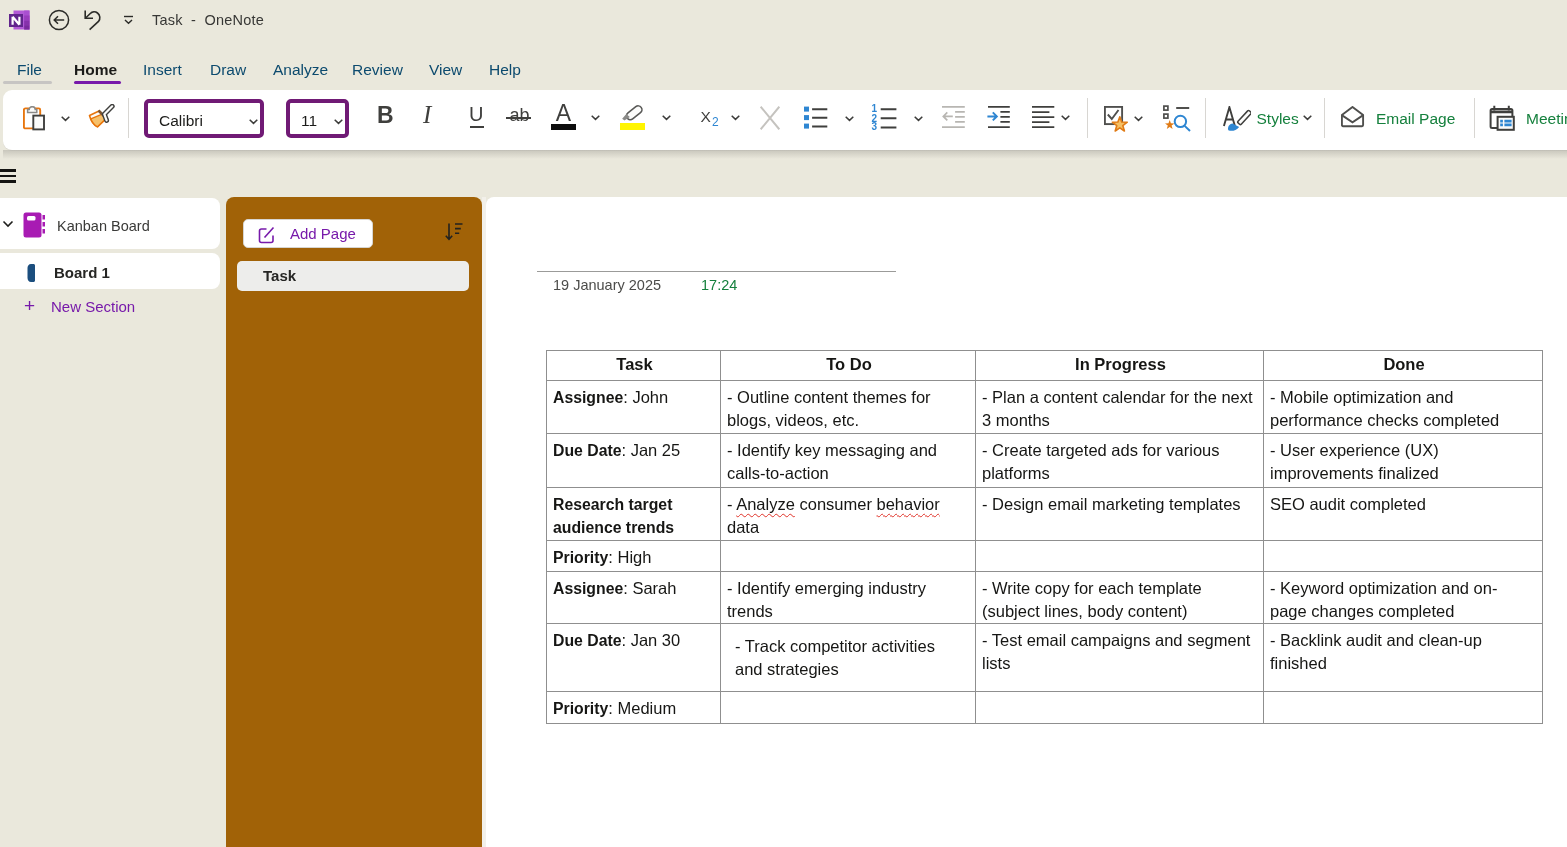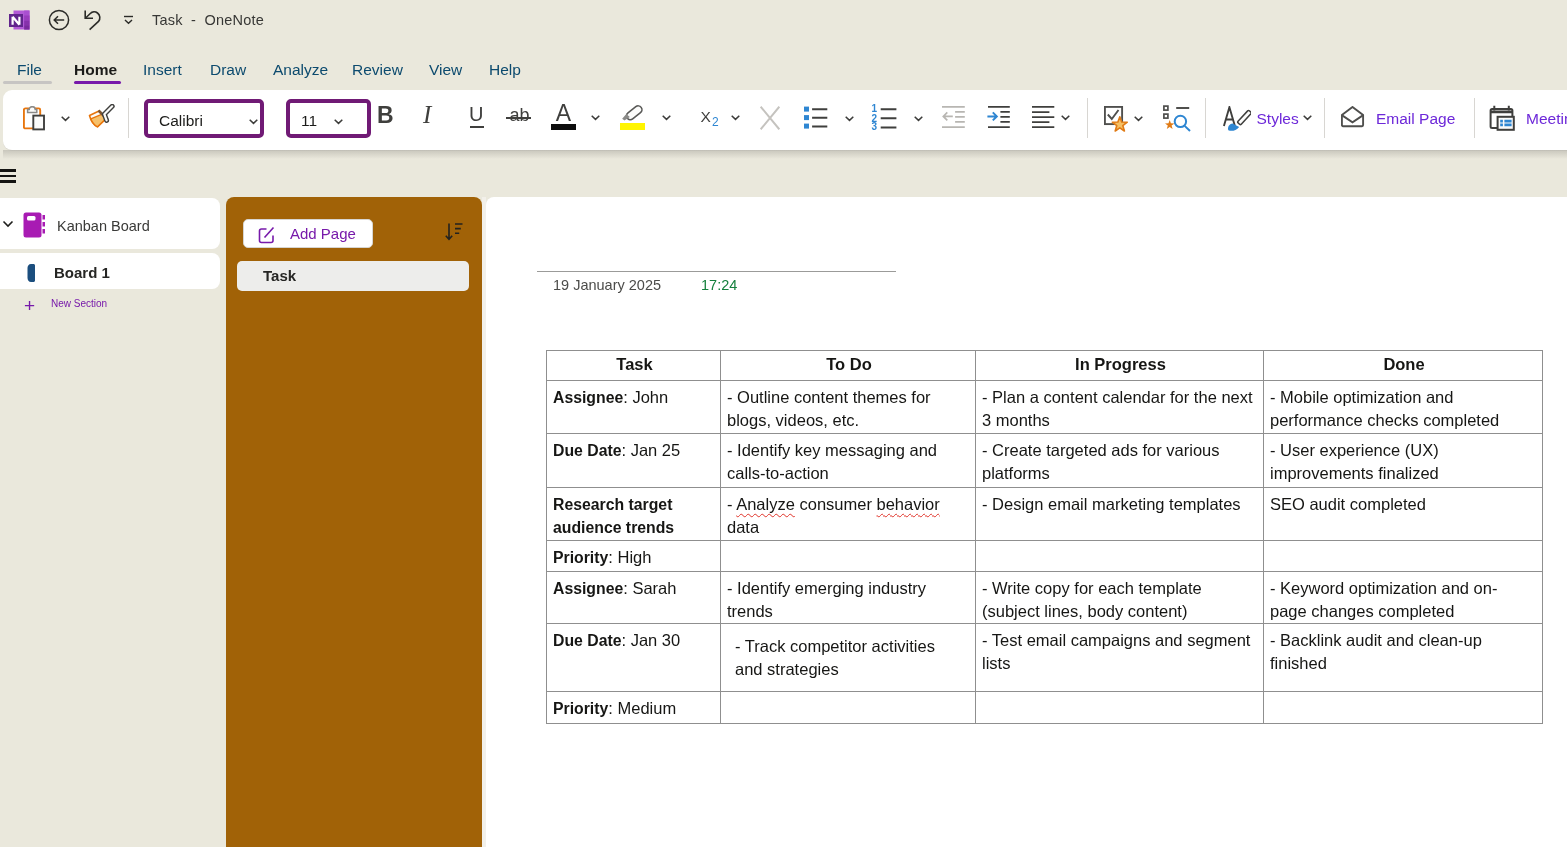--- a/index.html
+++ b/index.html
@@ -18,27 +18,27 @@
   .menuitem { position:absolute; top:61px; font-size:15.5px; color:#0c4a6e; }
   #mu-file  { left:3px;  top:81px; width:49px; height:3px; background:#c7c5c3; border-radius:2px; position:absolute;}
   #mu-home  { left:74px; top:81px; width:47px; height:3px; background:#7719aa; border-radius:2px; position:absolute;}
 
   
   #ribbon { position:absolute; left:3px; top:90px; width:1564px; height:60px; background:#ffffff; overflow:hidden;
     border-radius:9px 0 0 9px; box-shadow:0 1px 0 #dddbd2; border-radius:9px 0 0 9px; }
   .rdiv { position:absolute; top:8px; width:1px; height:40px; background:#d8d6d2; }
   .combo { position:absolute; top:9px; height:39px; background:#fff; border:4px solid #701a75; border-radius:5px; }
   .combo .ctext { position:absolute; left:11px; top:9px; font-size:15.5px; color:#1c1c1a; }
-  .rlabel { position:absolute; top:20px; font-size:15.5px; color:#6d28d9; }
+  .rlabel { position:absolute; top:20px; font-size:15.5px; color:#15803d; }
 
   
   .card { position:absolute; background:#fff; }
   #nbCard { left:0; top:198px; width:220px; height:51px; border-radius:0 8px 8px 0; }
   #secCard { left:0; top:253px; width:220px; height:36px; border-radius:0 8px 8px 0; }
-  #newSection { position:absolute; left:51px; top:298px; font-size:10px; color:#7719aa; }
+  #newSection { position:absolute; left:51px; top:298px; font-size:15px; color:#7719aa; }
 
   
   #pagespanel { position:absolute; left:226px; top:197px; width:256px; height:650px; background:#a16207; border-radius:8px 8px 0 0; }
   #canvas { position:absolute; left:486px; top:197px; width:1081px; height:650px; background:#fff; border-radius:8px 0 0 0; }
   #addpage { position:absolute; left:17px; top:22px; width:130px; height:29px; border:1px solid #d7d5d1; border-radius:5px; background:#fff; }
   #addpage span { position:absolute; left:46px; top:5px; font-size:15px; color:#7719aa; }
   #taskitem { position:absolute; left:11px; top:64px; width:232px; height:30px; background:#ededeb; border-radius:5px; }
   #taskitem span { position:absolute; left:26px; top:6px; font-size:15px; font-weight:bold; color:#262624; }
 
   
@@ -116,21 +116,21 @@
     <path d="M24.2,2.3 L16.3,10.2 L18.6,16.4" stroke="#fbfbfa" stroke-width="2.2" stroke-linecap="round" stroke-linejoin="round" fill="none"></path>
   </svg>
   <div class="rdiv" style="left:124.5px"></div>
 
   <div class="combo" style="left:141px;width:120px">
       <span class="ctext">Calibri</span>
     <svg class="abs" style="left:101px;top:16px" width="9" height="6" viewBox="0 0 9 6" fill="none" stroke="#3c3c3a" stroke-width="1.5">
         <path d="M0.7,0.7 L4.5,4.4 L8.3,0.7"></path>
       </svg>
   </div>
-  <div class="combo" style="left:283px;width:85px">
+  <div class="combo" style="left:283px;width:63px">
       <span class="ctext">11</span>
     <svg class="abs" style="left:44px;top:16px" width="9" height="6" viewBox="0 0 9 6" fill="none" stroke="#3c3c3a" stroke-width="1.5">
         <path d="M0.7,0.7 L4.5,4.4 L8.3,0.7"></path>
       </svg>
   </div>
 
   <span class="abs" style="left:374px;top:13.8px;font-size:23px;line-height:23px;font-weight:bold;color:#3f3f3d">B</span>
   <span class="abs" style="left:420px;top:12px;font-size:25px;line-height:25px;font-style:italic;color:#3f3f3d;font-family:'Liberation Serif',serif">I</span>
   <span class="abs" style="left:466px;top:13.5px;font-size:20px;line-height:20px;color:#3f3f3d">U</span>
   <div class="abs" style="left:466.5px;top:36.2px;width:14.5px;height:1.7px;background:#3f3f3d"></div>

